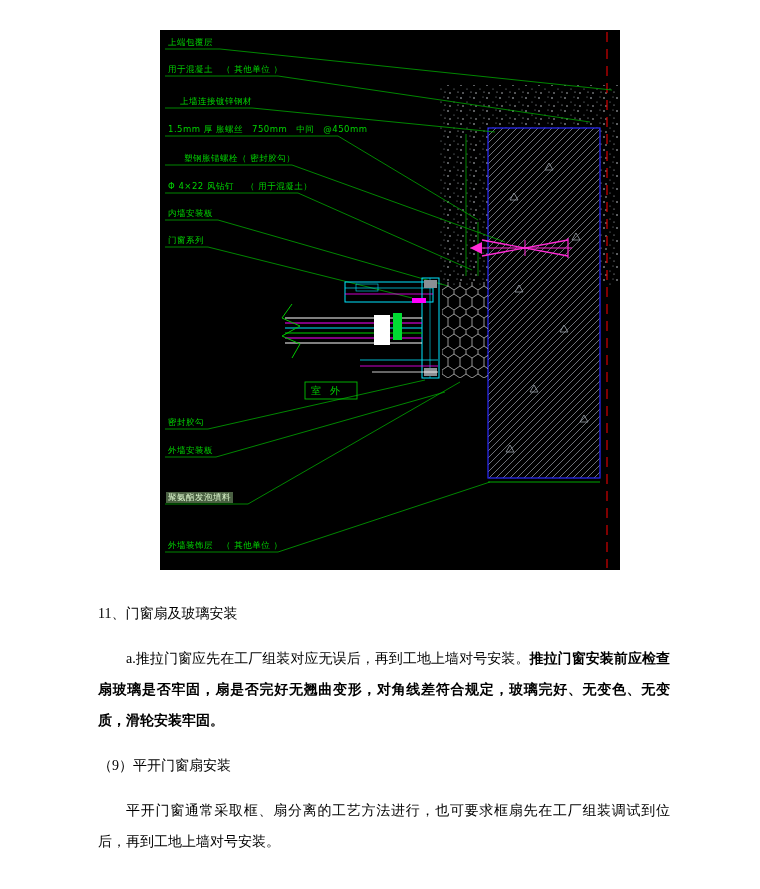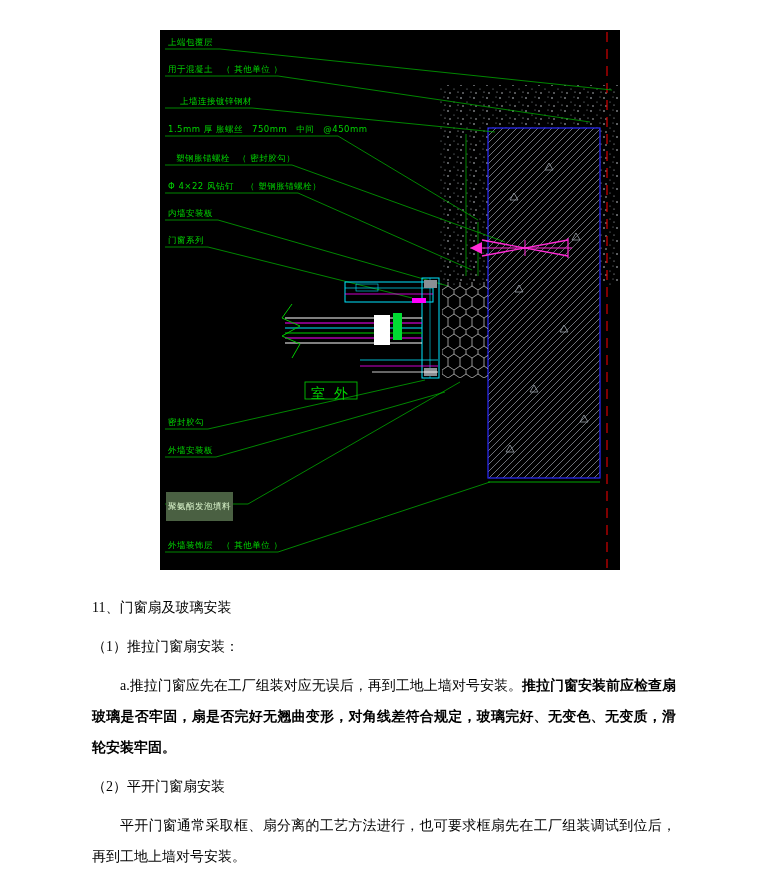--- a/index.html
+++ b/index.html
@@ -3,26 +3,26 @@
 <meta charset="utf-8">
 <style>
   html,body{margin:0;padding:0;background:#fff;}
   .page{position:relative;width:760px;height:889px;background:#ffffff;overflow:hidden;
         font-family:"Liberation Serif","DejaVu Serif",serif;}
   
   .cad{position:absolute;left:160px;top:30px;width:460px;height:540px;background:#1d4ed8;}
   .cad svg{position:absolute;left:0;top:0;display:block;}
   .clbl{position:absolute;color:#00d400;font-family:"DejaVu Sans",sans-serif;
         font-size:8.5px;letter-spacing:.5px;white-space:nowrap;line-height:1;}
-  .clbl.hl{background:#4a6042;color:#dcf6cd;padding:10px 2px;}
-  .outdoor{letter-spacing:9px;font-size:14px;}
+  .clbl.hl{background:#4a6042;color:#dcf6cd;padding:1px 2px;}
+  .outdoor{letter-spacing:9px;font-size:10px;}
   
   .doc{position:absolute;left:84px;top:584px;width:600px;font-size:14px;line-height:31px;
        color:#000;text-align:justify;}
-  .doc p{margin:8px;}
+  .doc p{margin:14px;}
   .ind{text-indent:2em;}
   .bd{font-weight:bold;}
 </style>
 </head>
 <body>
 
 <div class="page">
 
   <div class="cad">
     <svg width="460" height="540" viewBox="0 0 460 540">
@@ -118,35 +118,34 @@
         <line x1="408" y1="208" x2="408" y2="228" stroke-width="1.2"></line>
         <line x1="365" y1="210" x2="365" y2="226" stroke-width="1"></line>
       </g>
     </svg>
 
     <span class="clbl" style="left:8px;top:8px">上端包覆层</span>
     <span class="clbl" style="left:8px;top:35px">用于混凝土</span>
     <span class="clbl" style="left:62px;top:35px">（ 其他单位  ）</span>
     <span class="clbl" style="left:20px;top:67px">上墙连接镀锌钢材</span>
     <span class="clbl" style="left:8px;top:95px">1.5mm 厚 胀螺丝　750mm　中间　@450mm</span>
-    <span class="clbl" style="left:16px;top:124px">塑钢胀锚螺栓</span>
+    <span class="clbl" style="left:24px;top:124px">塑钢胀锚螺栓</span>
     <span class="clbl" style="left:78px;top:124px">（ 密封胶勾）</span>
     <span class="clbl" style="left:8px;top:152px">Φ 4×22 风钻钉</span>
-    <span class="clbl" style="left:86px;top:152px">（ 塑钢胀锚螺栓）</span>
+    <span class="clbl" style="left:86px;top:152px">（ 用于混凝土）</span>
     <span class="clbl" style="left:8px;top:179px">内墙安装板</span>
     <span class="clbl" style="left:8px;top:206px">门窗系列</span>
     <span class="clbl outdoor" style="left:151px;top:356px">室外</span>
     <span class="clbl" style="left:8px;top:388px">密封胶勾</span>
     <span class="clbl" style="left:8px;top:416px">外墙安装板</span>
     <span class="clbl hl" style="left:6px;top:462px">聚氨酯发泡填料</span>
     <span class="clbl" style="left:8px;top:511px">外墙装饰层</span>
     <span class="clbl" style="left:62px;top:511px">（ 其他单位  ）</span>
   </div>
 
   <div class="doc">
     <p>11、门窗扇及玻璃安装</p>
-    <p>（1）推拉门窗扇安装：</p>
     <p class="ind"><span>a.推拉门窗应先在工厂组装对应无误后，再到工地上墙对号安装。</span><span class="bd">推拉门窗安装前应检查扇玻璃是否牢固，扇是否完好无翘曲变形，对角线差符合规定，玻璃完好、无变色、无变质，滑轮安装牢固。</span></p>
-    <p>（2）平开门窗扇安装</p>
+    <p>（9）平开门窗扇安装</p>
     <p class="ind">平开门窗通常采取框、扇分离的工艺方法进行，也可要求框扇先在工厂组装调试到位后，再到工地上墙对号安装。</p>
   </div>
 
 </div>
 
 </body></html>

